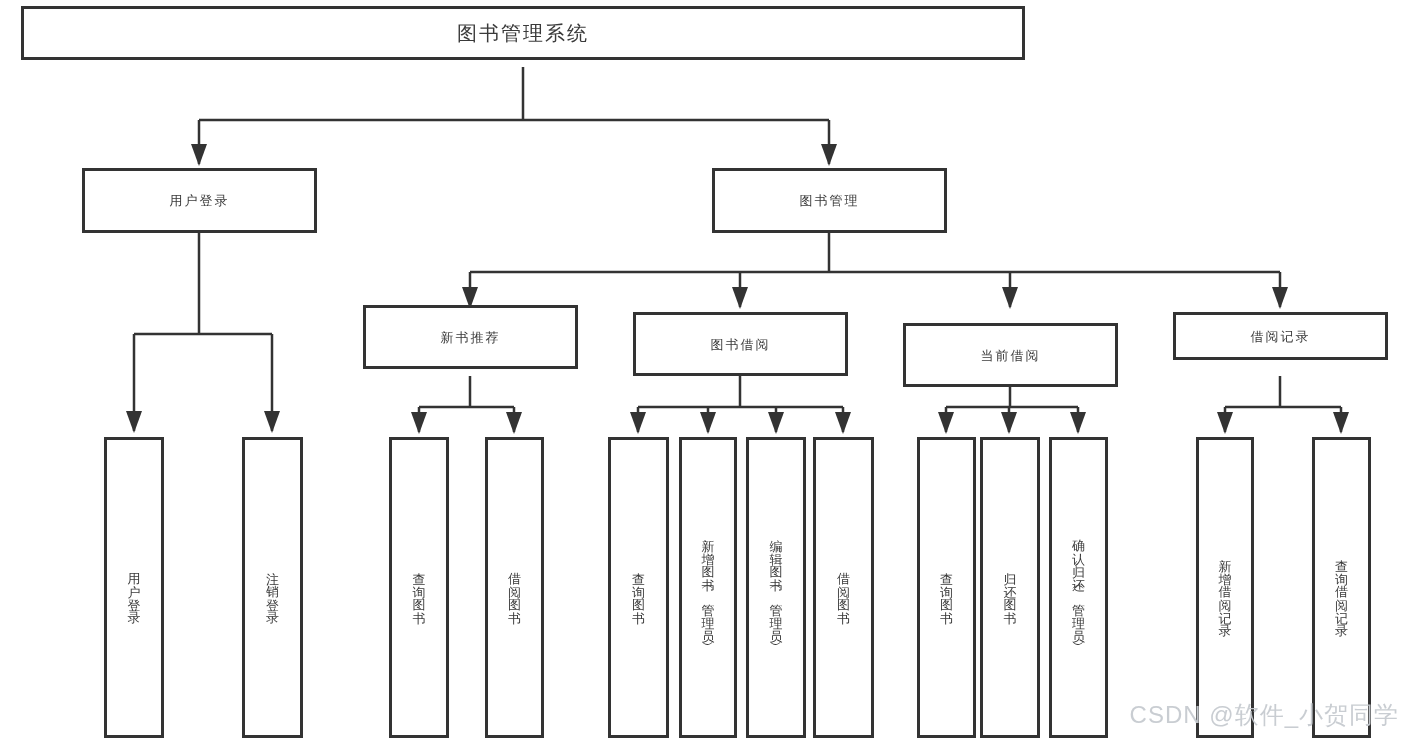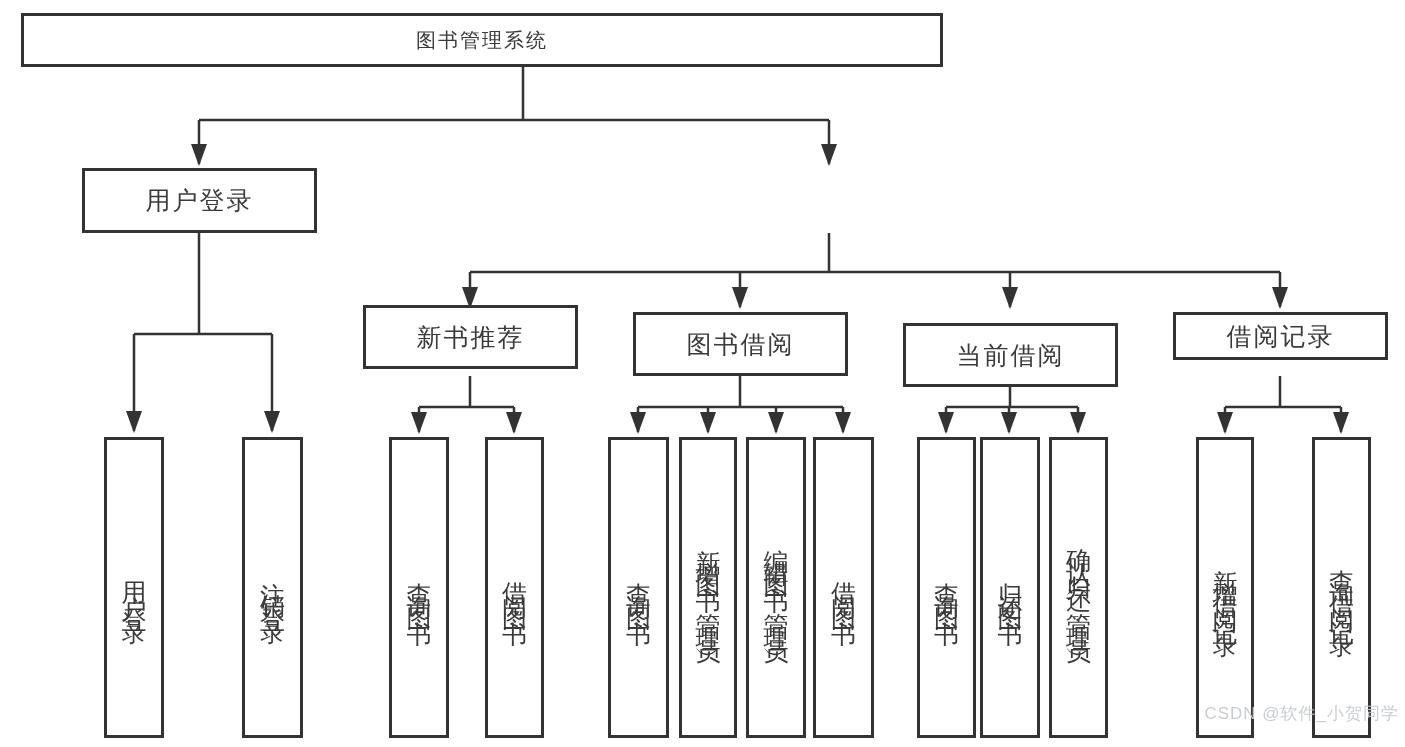--- a/index.html
+++ b/index.html
@@ -24,40 +24,40 @@
   }
   .box {
     position: absolute;
     box-sizing: border-box;
     border: 3px solid #333333;
     background: #ffffff;
     display: flex;
     align-items: center;
     justify-content: center;
     color: #3a3a3a;
-    font-size: 25px;
+    font-size: 13px;
     line-height: 1;
   }
   .box-h {
     letter-spacing: 2px;
   }
   .box-title {
     font-size: 20px;
   }
   .box-v {
     writing-mode: vertical-rl;
     text-orientation: mixed;
     letter-spacing: 13px;
     text-align: center;
   }
   .watermark {
     position: absolute;
     right: 6px;
-    bottom: 22px;
-    font-size: 17px;
+    bottom: 16px;
+    font-size: 24px;
     letter-spacing: 1px;
     color: rgba(198, 202, 208, 0.95);
     z-index: 5;
     white-space: nowrap;
   }
 </style>
 </head>
 <body>
 
 <div class="canvas">
@@ -102,23 +102,24 @@
 
       <line x1="946" y1="407" x2="946" y2="432" marker-end="url(#arrow)"></line>
       <line x1="1009" y1="407" x2="1009" y2="432" marker-end="url(#arrow)"></line>
       <line x1="1078" y1="407" x2="1078" y2="432" marker-end="url(#arrow)"></line>
 
       <line x1="1225" y1="407" x2="1225" y2="432" marker-end="url(#arrow)"></line>
       <line x1="1341" y1="407" x2="1341" y2="432" marker-end="url(#arrow)"></line>
     </g>
   </svg>
 
-  <div class="box box-h box-title" style="left:21px; top:13px; width:922px; height:54px;">图书管理系统</div>
+  <div class="box box-h box-title" style="left:21px; top:6px; width:1004px; height:54px;">图书管理系统</div>
 
   <div class="box box-h" style="left:82px; top:168px; width:235px; height:65px;">用户登录</div>
+  <div class="box box-h" style="left:712px; top:168px; width:235px; height:65px;">图书管理</div>
 
   <div class="box box-h" style="left:363px; top:305px; width:215px; height:64px;">新书推荐</div>
   <div class="box box-h" style="left:633px; top:312px; width:215px; height:64px;text-align:right;">图书借阅</div>
   <div class="box box-h" style="left:903px; top:312px; width:215px; height:64px;margin-top:11px;">当前借阅</div>
   <div class="box box-h" style="left:1173px; top:312px; width:215px; height:48px;">借阅记录</div>
 
   <div class="box box-v" style="left:104px; top:437px; width:60px; height:301px;">用户登录</div>
   <div class="box box-v" style="left:242px; top:437px; width:61px; height:301px;">注销登录</div>
 
   <div class="box box-v" style="left:389px; top:437px; width:60px; height:301px;">查询图书</div>

